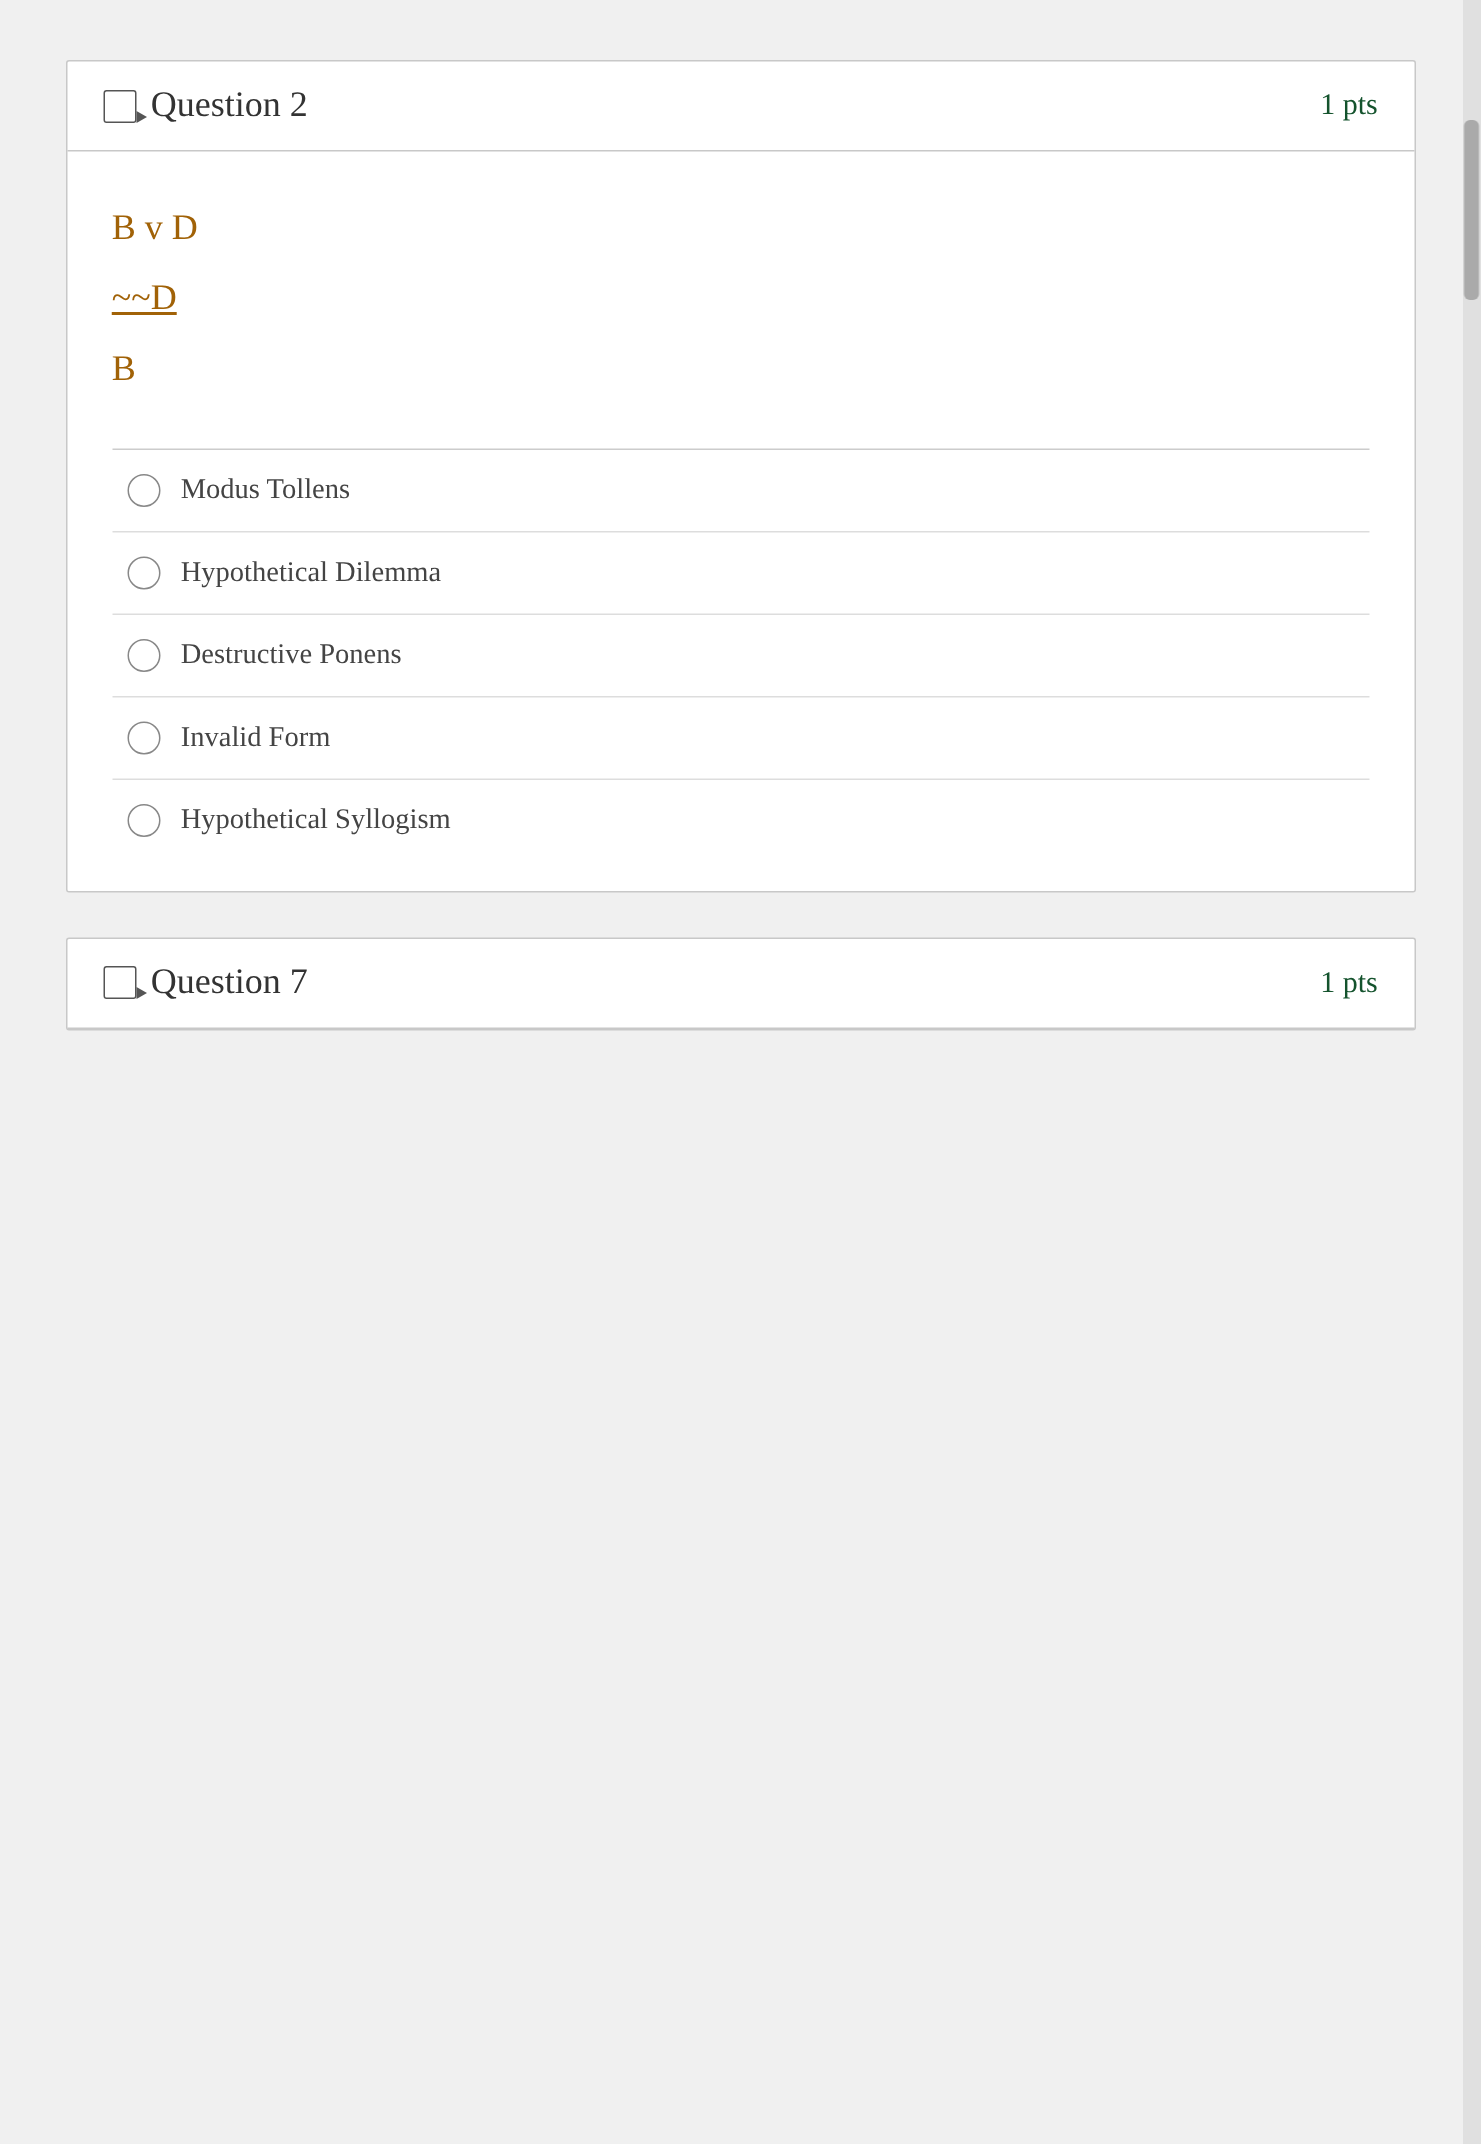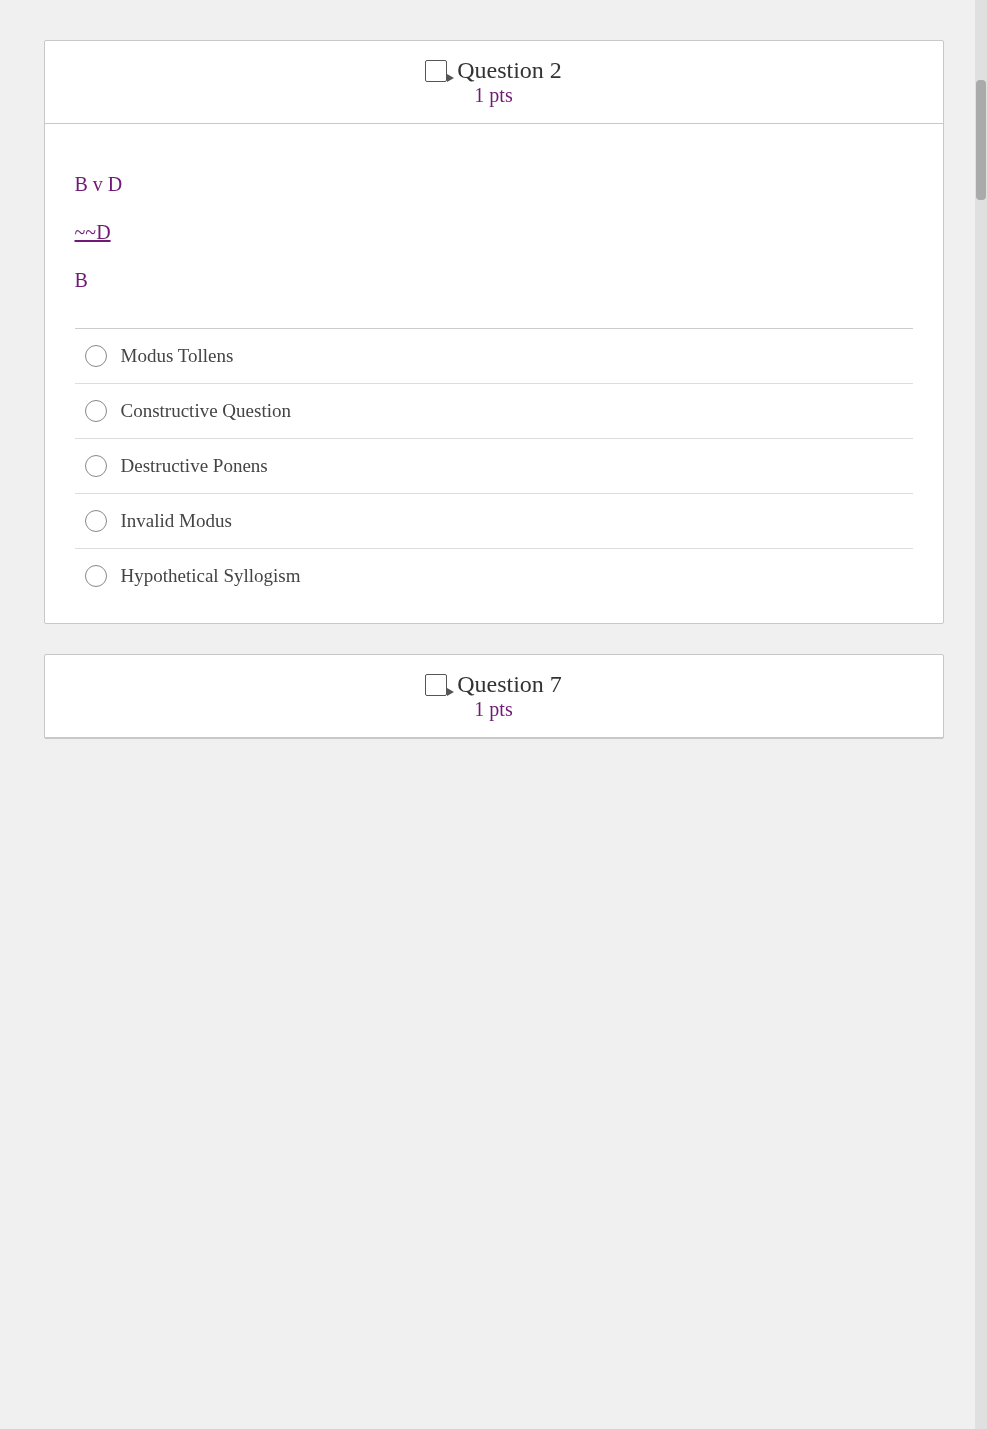--- a/index.html
+++ b/index.html
@@ -52,21 +52,20 @@
       border: 1px solid #c8c8c8;
       border-radius: 2px;
     }
 
     .question-header {
       display: flex;
       justify-content: space-between;
       align-items: center;
       padding: 16px 24px;
       border-bottom: 1px solid #c8c8c8;
-      flex-direction: column;
     }
 
     .question-title-group {
       display: flex;
       align-items: center;
       gap: 10px;
     }
 
     .question-icon {
       width: 22px;
@@ -92,39 +91,38 @@
     }
 
     .question-title {
       font-size: 24px;
       font-weight: normal;
       color: #333;
     }
 
     .question-points {
       font-size: 20px;
-      color: #701a75;
+      color: #14532d;
       font-weight: normal;
       text-align: center;
     }
 
     .question-body {
       padding: 30px 30px 20px 30px;
     }
 
     .premise-block {
       margin-bottom: 30px;
       line-height: 1.8;
     }
 
     .premise-line {
-      font-size: 20px;
-      color: #701a75;
+      font-size: 24px;
+      color: #a16207;
       margin-bottom: 4px;
-      margin-top: 12px;
     }
 
     .premise-underlined {
       text-decoration: underline;
     }
 
     .divider {
       border: none;
       border-top: 1px solid #ccc;
       margin: 0;
@@ -196,29 +194,29 @@
 
       <hr class="divider">
 
       <ul class="options-list">
         <li class="option-item">
           <div class="radio-circle"></div>
           <span class="option-label">Modus Tollens</span>
         </li>
         <li class="option-item">
           <div class="radio-circle"></div>
-          <span class="option-label">Constructive Question</span>
+          <span class="option-label">Hypothetical Dilemma</span>
         </li>
         <li class="option-item">
           <div class="radio-circle"></div>
           <span class="option-label">Destructive Ponens</span>
         </li>
         <li class="option-item">
           <div class="radio-circle"></div>
-          <span class="option-label">Invalid Modus</span>
+          <span class="option-label">Invalid Form</span>
         </li>
         <li class="option-item">
           <div class="radio-circle"></div>
           <span class="option-label">Hypothetical Syllogism</span>
         </li>
       </ul>
     </div>
   </div>
 
   <div class="question-card-partial">

